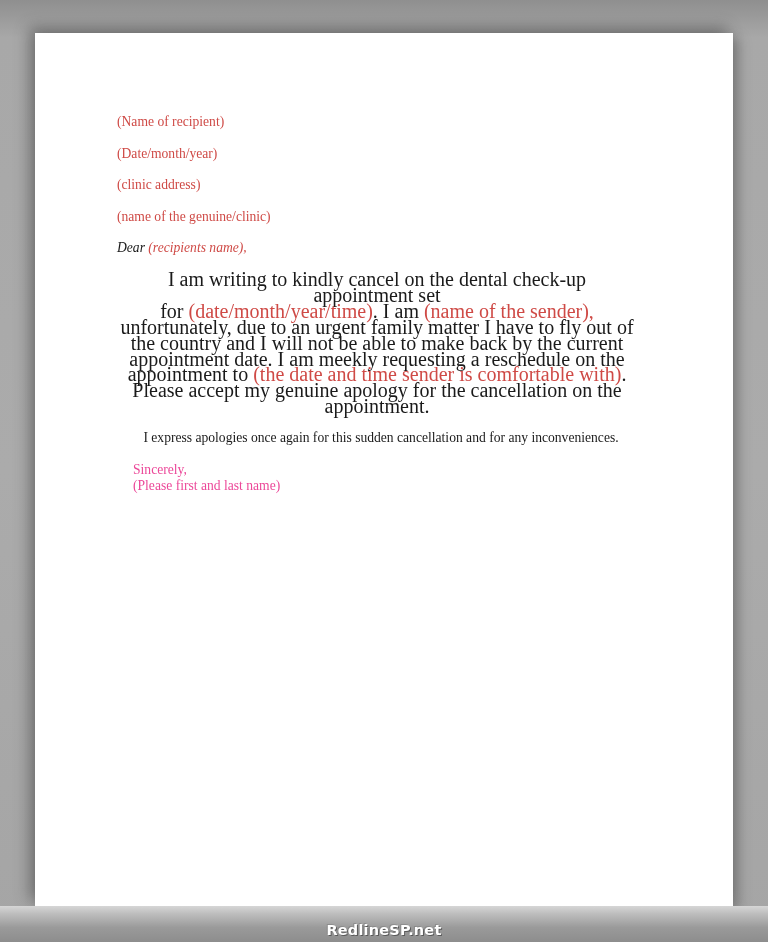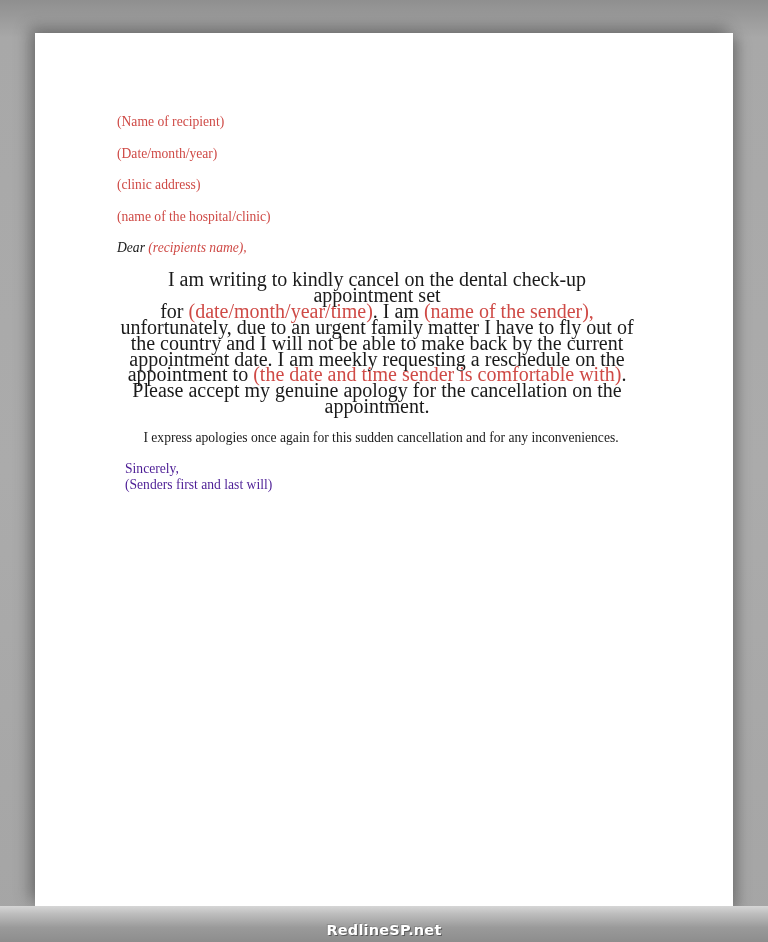--- a/index.html
+++ b/index.html
@@ -76,22 +76,22 @@
     font-size: 13.6px;
     line-height: 15.9px;
     color: #1a1a1a;
     margin: 0 0 15px 0;
     text-align: center;
   }
 
   .signoff {
     font-size: 13.6px;
     line-height: 15.9px;
-    color: #4c1d95;
-    margin: 8px;
+    color: #ec4899;
+    margin: 16px;
   }
 
   
   .footer-bar {
     position: absolute;
     left: 0;
     bottom: 0;
     width: 768px;
     height: 36px;
     background: linear-gradient(180deg, #d6d6d6 0%, #bdbdbd 22%, #9a9a9a 60%, #8d8d8d 100%);
@@ -114,31 +114,31 @@
 
 <div class="backdrop"></div>
 
 <div class="page">
 
   <div class="letter">
 
     <div class="addr-line">(Name of recipient)</div>
     <div class="addr-line">(Date/month/year)</div>
     <div class="addr-line">(clinic address)</div>
-    <div class="addr-line">(name of the hospital/clinic)</div>
+    <div class="addr-line">(name of the genuine/clinic)</div>
 
     <div class="salutation"><span class="blk">Dear </span><span class="red">(recipients name),</span></div>
 
     <p class="body-para"><span class="blk">I am writing to kindly cancel on the dental check-up appointment set</span><br><span class="blk">for </span><span class="red">(date/month/year/time)</span><span class="blk">. I am </span><span class="red">(name of the sender),</span><span class="blk"> unfortunately, due to an urgent family matter I have to fly out of the country and I will not be able to make back by the current appointment date. I am meekly requesting a reschedule on the appointment to </span><span class="red">(the date and time sender is comfortable with)</span><span class="blk">. Please accept my genuine apology for the cancellation on the appointment.</span></p>
 
     <p class="closing-para">I express apologies once again for this sudden cancellation and for any inconveniences.</p>
 
     <div class="signoff">
       <div>Sincerely,</div>
-      <div>(Senders first and last will)</div>
+      <div>(Please first and last name)</div>
     </div>
 
   </div>
 </div>
 
 <div class="footer-bar">
   <span class="footer-text">RedlineSP.net</span>
 </div>
 
 </body></html>

